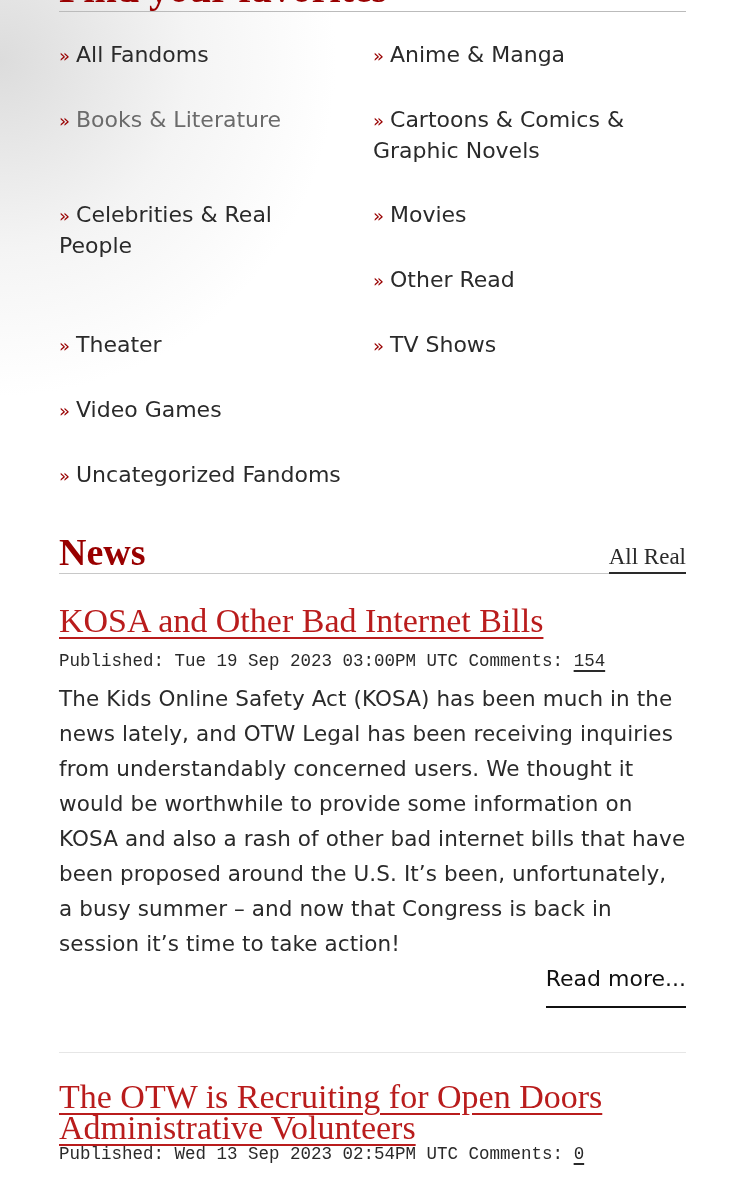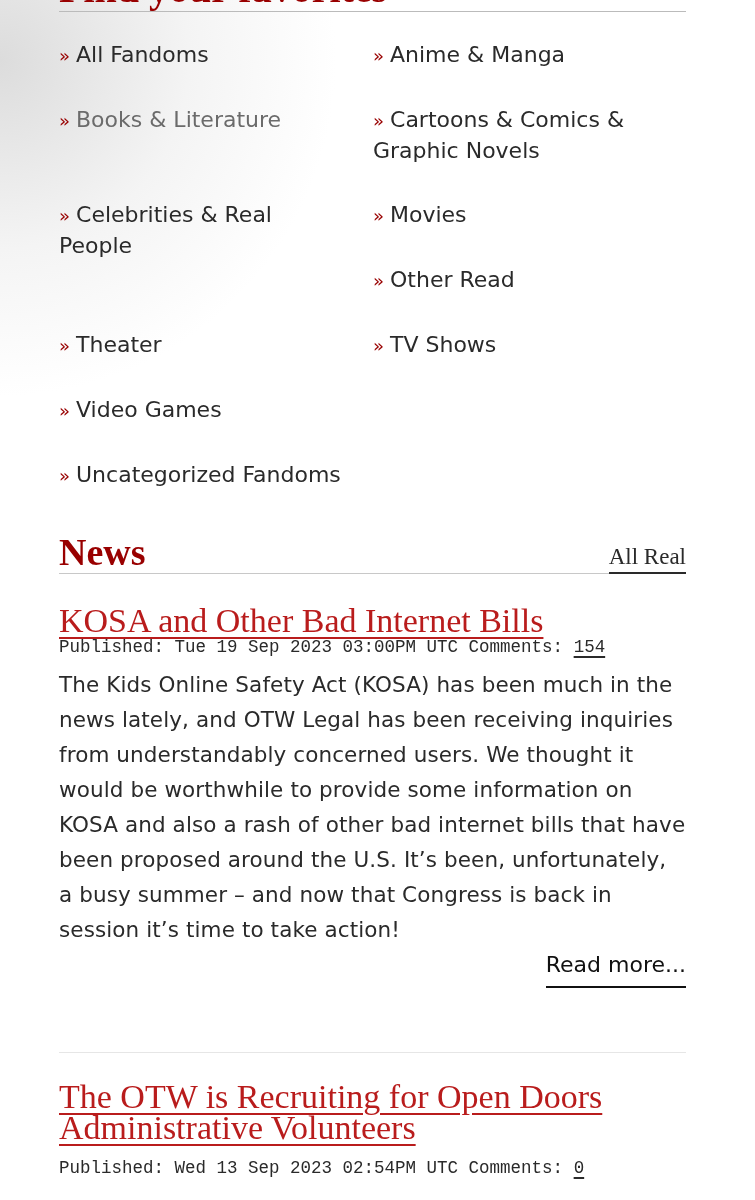--- a/index.html
+++ b/index.html
@@ -62,21 +62,21 @@
       font-size: 17.5px; line-height: 22px; color: #2a2a2a; white-space: nowrap;
     }
     .post-meta .comments-link { text-decoration: underline; text-decoration-thickness: 2px; text-underline-offset: 4px; }
     .post-body {
       font-size: 21.5px; line-height: 35px; color: #2a2a2a;
       margin-top: 9px; letter-spacing: 0.1px;
     }
     .read-more-row { text-align: right; margin-top: 4px; }
     .read-more {
       font-size: 22px; line-height: 28px; color: #111;
-      border-bottom: 2px solid #111; padding-bottom: 9px;
+      border-bottom: 2px solid #111; padding-bottom: 15px;
     }
     .post-divider {
       position: absolute; left: 0; width: 627px; height: 1px; background: #e6e6e6;
     }
   </style>
 </head>
 <body>
 
 <div class="page">
 
@@ -104,37 +104,37 @@
     <a class="fandom" style="height:40px; grid-column: 1 / span 2;"><span class="raquo">»</span><span>Uncategorized Fandoms</span></a>
   </div>
 
   <div class="news-heading">
     <h2 class="news-title">News</h2>
     <a class="all-news">All Real</a>
   </div>
 
   <div class="post" style="top:606px;">
     <a class="post-title">KOSA and Other Bad Internet Bills</a>
-    <div class="post-meta" style="">
+    <div class="post-meta" style="margin-top:14px;">
       <span>Published:</span>
       <span>Tue 19 Sep 2023 03:00PM UTC</span>
       <span>Comments:</span>
       <a class="comments-link">154</a>
     </div>
     <p class="post-body">The Kids Online Safety Act (KOSA) has been much in the news lately, and OTW Legal has been receiving inquiries from understandably concerned users. We thought it would be worthwhile to provide some information on KOSA and also a rash of other bad internet bills that have been proposed around the U.S. It’s been, unfortunately, a busy summer – and now that Congress is back in session it’s time to take action!</p>
     <div class="read-more-row">
       <a class="read-more">Read more...</a>
     </div>
   </div>
 
   <div class="post-divider" style="top:1052px;"></div>
 
   <div class="post" style="top:1081px;">
     <a class="post-title" style="line-height:31px;">The OTW is Recruiting for Open Doors Administrative Volunteers</a>
-    <div class="post-meta" style="margin-top:14px;">
+    <div class="post-meta" style="">
       <span>Published:</span>
       <span>Wed 13 Sep 2023 02:54PM UTC</span>
       <span>Comments:</span>
       <a class="comments-link">0</a>
     </div>
   </div>
 
 </div>
 
 </body></html>

